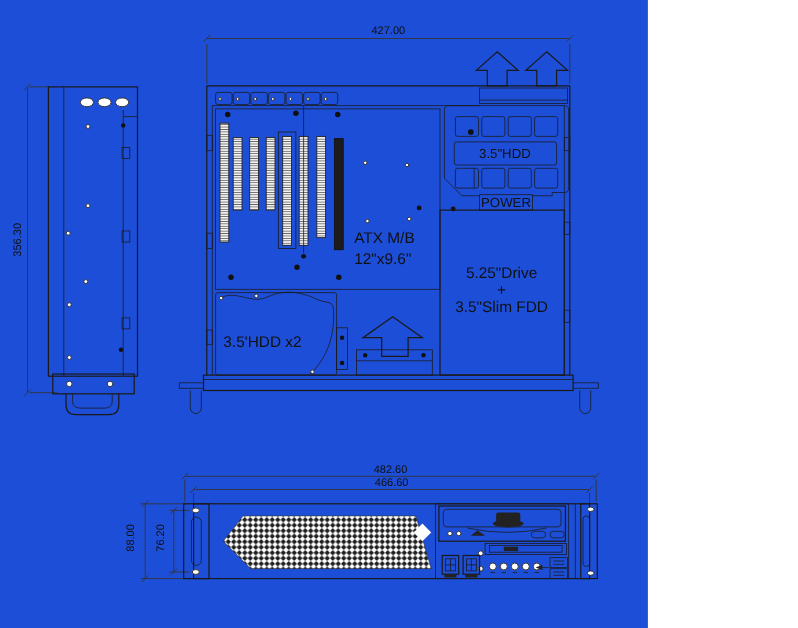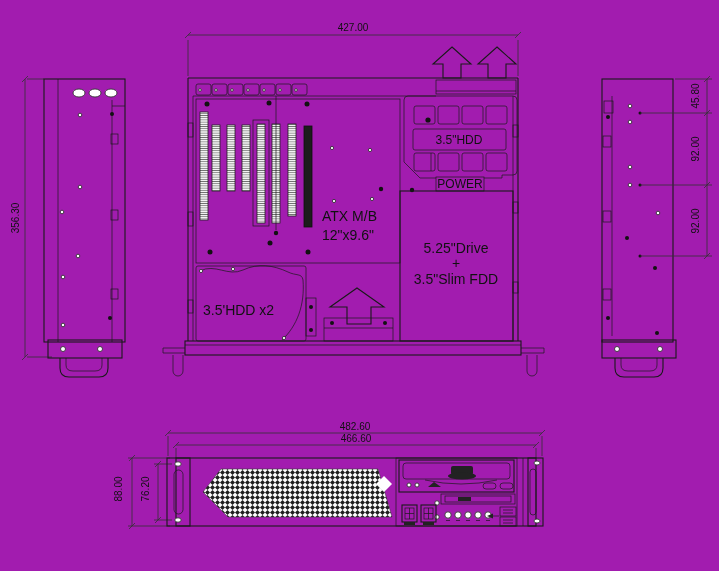--- a/index.html
+++ b/index.html
@@ -1,16 +1,16 @@
 <!DOCTYPE html>
 <html><head>
 <meta charset="utf-8">
 <style>
   html,body{margin:0;padding:0;background:#fff;}
-  .canvas{position:relative;width:719px;height:571px;background:#a21caf;overflow:hidden;}
+  .canvas{position:relative;width:589px;height:571px;background:#1d4ed8;overflow:hidden;}
   svg{display:block;}
   svg text{font-family:"Liberation Sans",sans-serif;fill:#111;}
   .dim{font-size:10px;}
   .lbl{font-size:14px;}
   .lbl-s{font-size:12px;}
   .ln{stroke:#1a1a1a;fill:none;stroke-width:1.1;}
   .ln2{stroke:#1a1a1a;fill:none;stroke-width:0.7;}
   .dl{stroke:#333;fill:none;stroke-width:0.8;}
   .dot{fill:#111;stroke:none;}
   .hole{fill:#fff;stroke:#333;stroke-width:0.9;}

